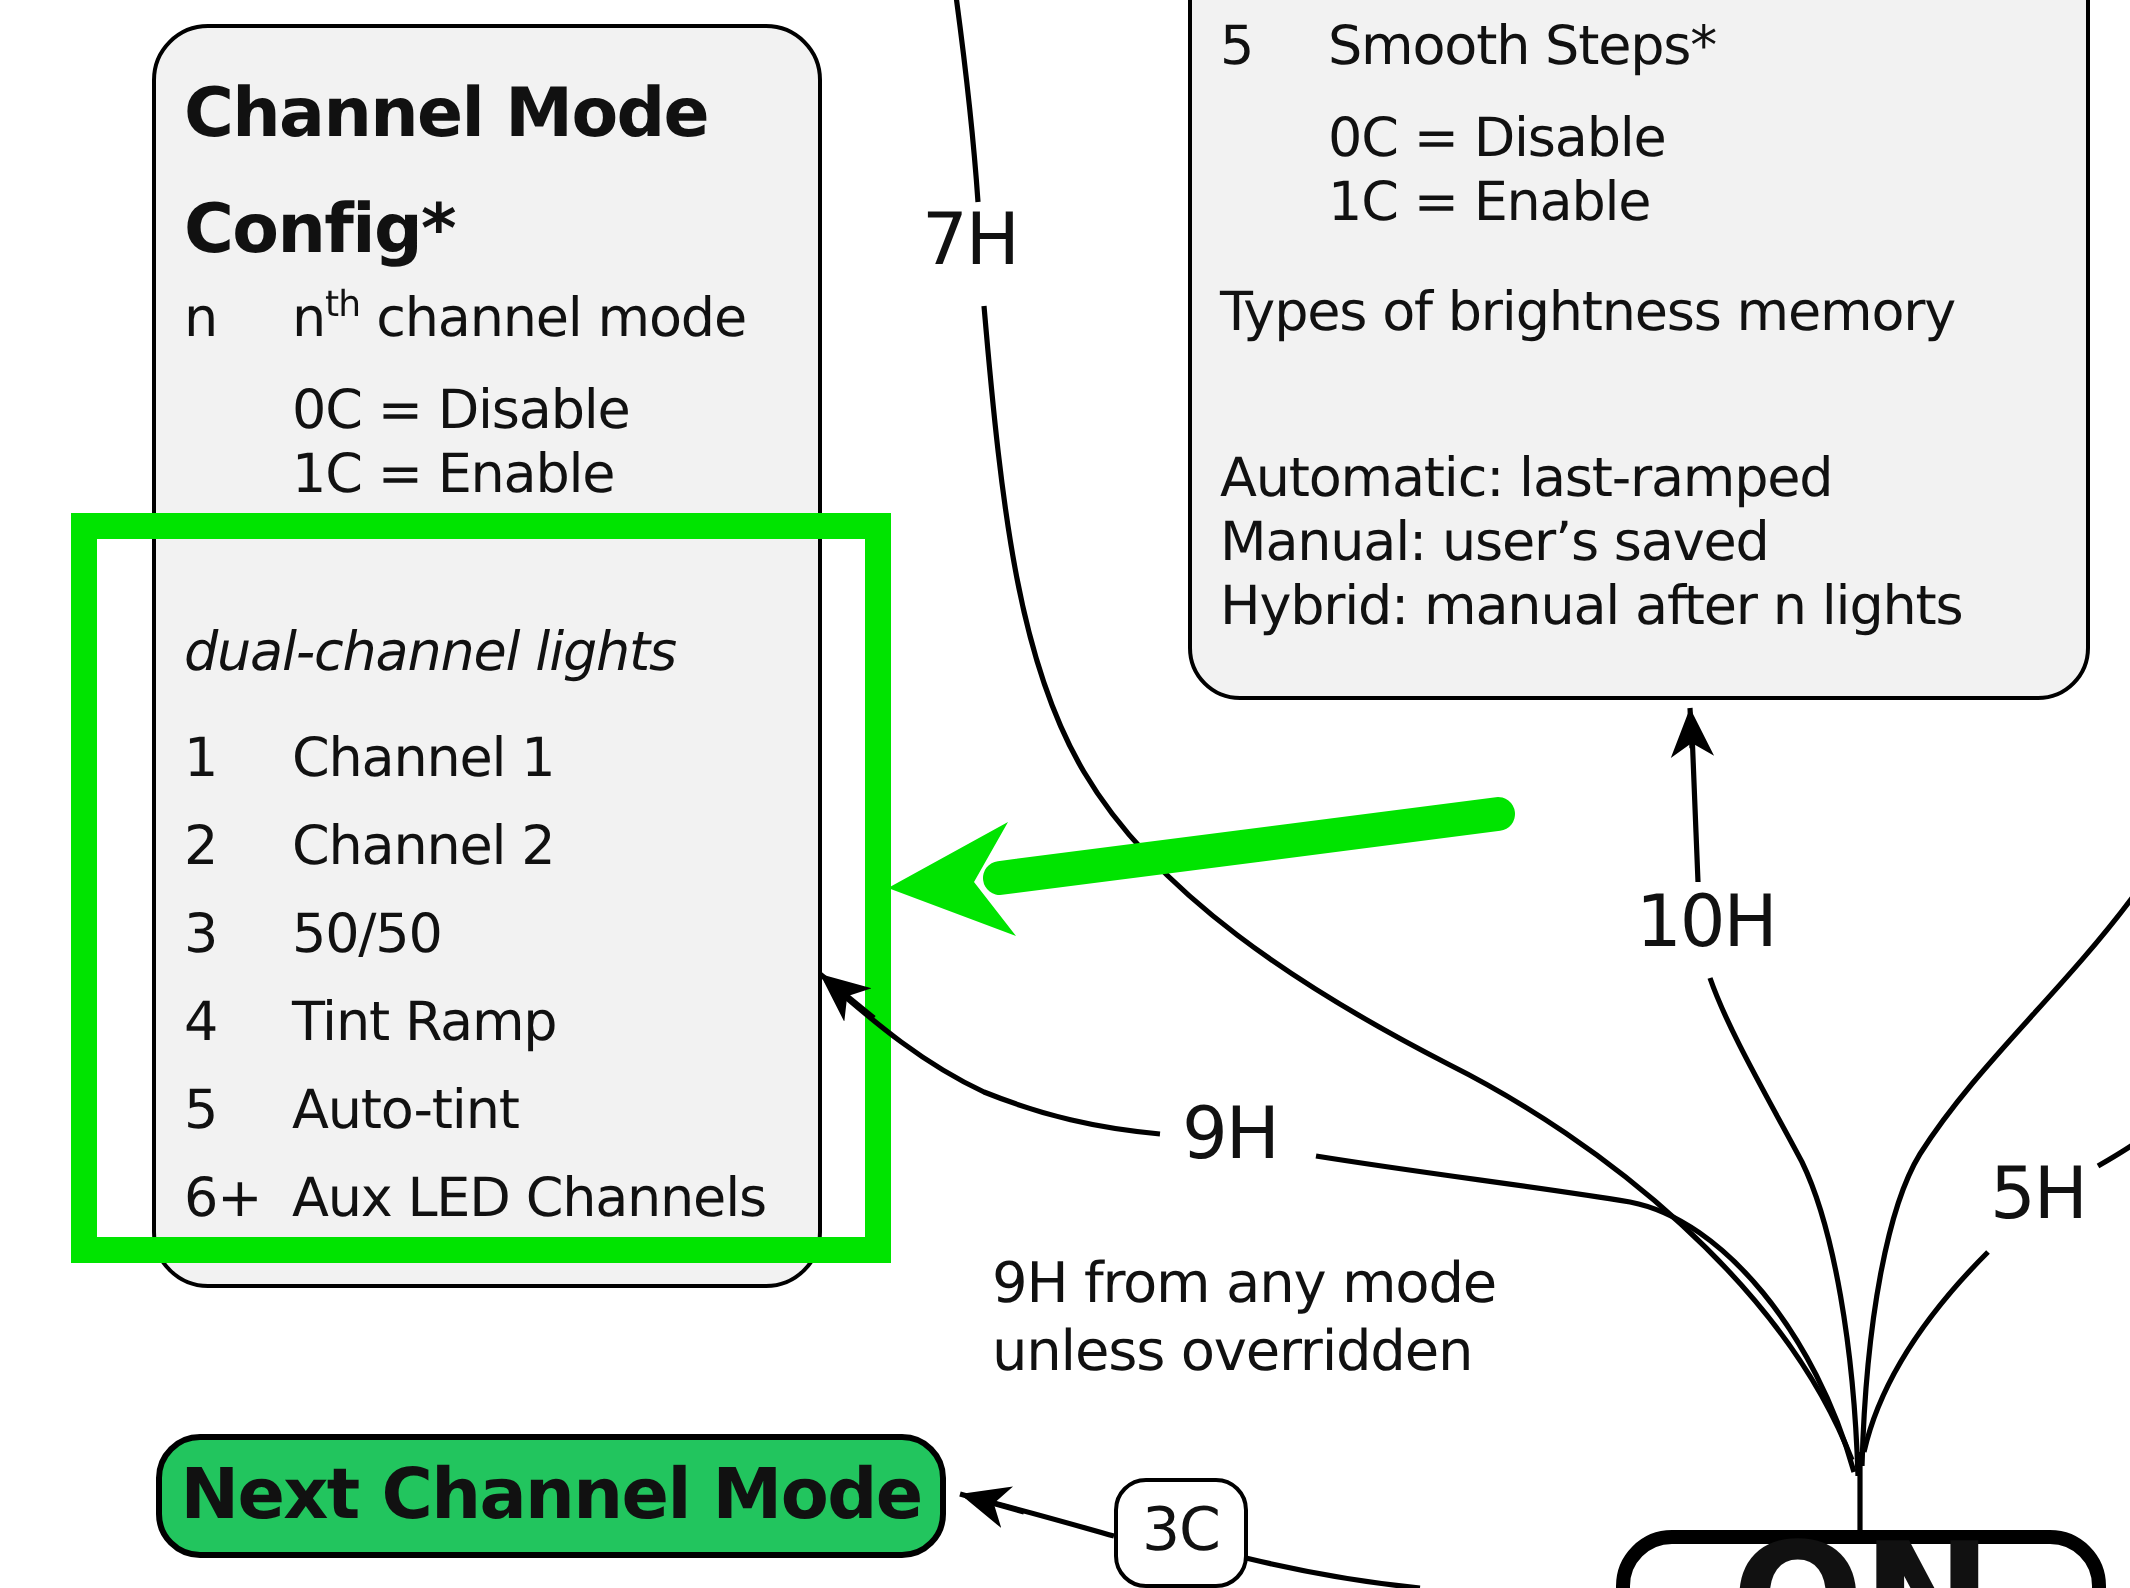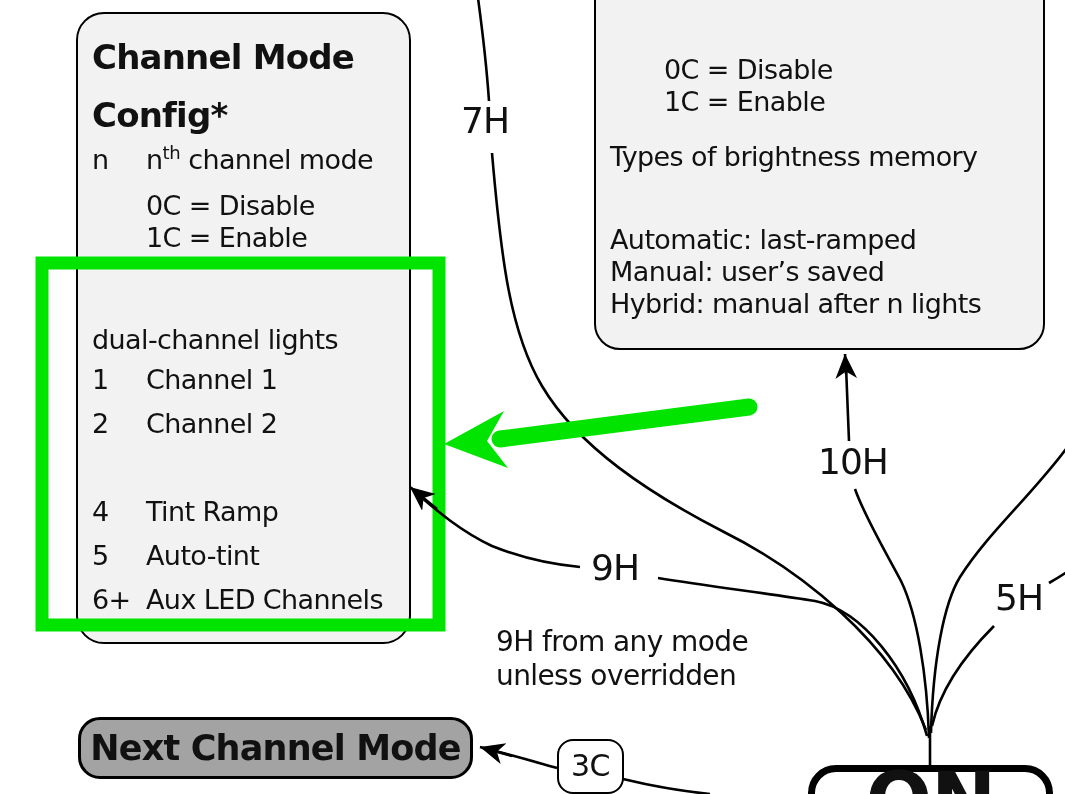--- a/index.html
+++ b/index.html
@@ -7,21 +7,21 @@
           font-family:"DejaVu Sans","Liberation Sans",sans-serif;color:#111;}
   .panel{position:absolute;background:#f2f2f2;border:2.5px solid #000;border-radius:28px;}
   .abs{position:absolute;}
   .body-text{font-size:27px;letter-spacing:-0.6px;line-height:31px;white-space:nowrap;}
   .box-title{font-size:34px;font-weight:bold;letter-spacing:-0.8px;line-height:58px;}
   .row{position:absolute;white-space:nowrap;font-size:27px;letter-spacing:-0.6px;}
   .row .num{display:inline-block;width:54px;}
   sup.th{font-size:18px;vertical-align:super;letter-spacing:-0.4px;}
   .edge-label{position:absolute;font-size:36px;letter-spacing:-1px;white-space:nowrap;}
   .note{position:absolute;font-size:28px;letter-spacing:-0.6px;line-height:34px;}
-  #next-btn{position:absolute;left:78px;top:717px;width:395px;height:62px;background:#a3a3a3;
+  #next-btn{position:absolute;left:78px;top:717px;width:395px;height:62px;background:#22c55e;
             border:3px solid #000;border-radius:22px;text-align:center;
             font-size:35px;font-weight:bold;letter-spacing:-0.8px;line-height:56px;box-sizing:border-box;}
   #node-3c{position:absolute;left:557px;top:739px;width:67px;height:55px;background:#fff;
            border:2.5px solid #000;border-radius:16px;text-align:center;
            font-size:30px;letter-spacing:-0.5px;line-height:50px;box-sizing:border-box;}
   #on-box{position:absolute;left:808px;top:765px;width:245px;height:80px;background:#fff;
           border:7px solid #000;border-radius:28px;box-sizing:border-box;text-align:center;}
   #on-box .on-text{font-size:78px;font-weight:bold;letter-spacing:-1px;line-height:78px;margin-top:-10px;}
   svg#wires{position:absolute;left:0;top:0;pointer-events:none;}
   .curve{fill:none;stroke:#000;stroke-width:2.6px;}
@@ -31,35 +31,39 @@
 
 <div id="canvas">
 
   <div class="panel" style="left:76px;top:12px;width:331px;height:628px;">
     <div class="abs box-title" style="left:14px;top:14px;width:285px;white-space:normal;">Channel Mode Config*</div>
     <div class="row" style="left:14px;top:128px;">
       <span class="num">n</span><span>n</span><sup class="th">th</sup><span> channel mode</span>
     </div>
     <div class="abs body-text" style="left:68px;top:176px;">0C = Disable</div>
     <div class="abs body-text" style="left:68px;top:208px;">1C = Enable</div>
-    <div class="abs body-text" style="left:14px;top:310px;">dual-channel lights</div>
+    <div class="abs body-text" style="left:14px;top:297px;font-style:italic;">dual-channel lights</div>
 
     <div class="row" style="left:14px;top:350px;">
       <span class="num">1</span><span>Channel 1</span></div>
     <div class="row" style="left:14px;top:394px;">
       <span class="num">2</span><span>Channel 2</span></div>
+    <div class="row" style="left:14px;top:438px;">
+      <span class="num">3</span><span>50/50</span></div>
     <div class="row" style="left:14px;top:482px;">
       <span class="num">4</span><span>Tint Ramp</span></div>
     <div class="row" style="left:14px;top:526px;">
       <span class="num">5</span><span>Auto-tint</span></div>
     <div class="row" style="left:14px;top:570px;">
       <span class="num">6+</span><span>Aux LED Channels</span></div>
   </div>
 
   <div class="panel" style="left:594px;top:-42px;width:447px;height:388px;border-radius:26px;">
+    <div class="row" style="left:14px;top:48px;">
+      <span class="num">5</span><span>Smooth Steps*</span></div>
     <div class="abs body-text" style="left:68px;top:94px;">0C = Disable</div>
     <div class="abs body-text" style="left:68px;top:126px;">1C = Enable</div>
     <div class="abs body-text" style="left:14px;top:181px;">Types of brightness memory</div>
     <div class="abs body-text" style="left:14px;top:296px;">Manual: user’s saved</div>
     <div class="abs body-text" style="left:14px;top:264px;">Automatic: last-ramped</div>
     <div class="abs body-text" style="left:14px;top:328px;">Hybrid: manual after n lights</div>
   </div>
 
   <svg id="wires" width="1065" height="794" viewBox="0 0 1065 794">
     <defs>

